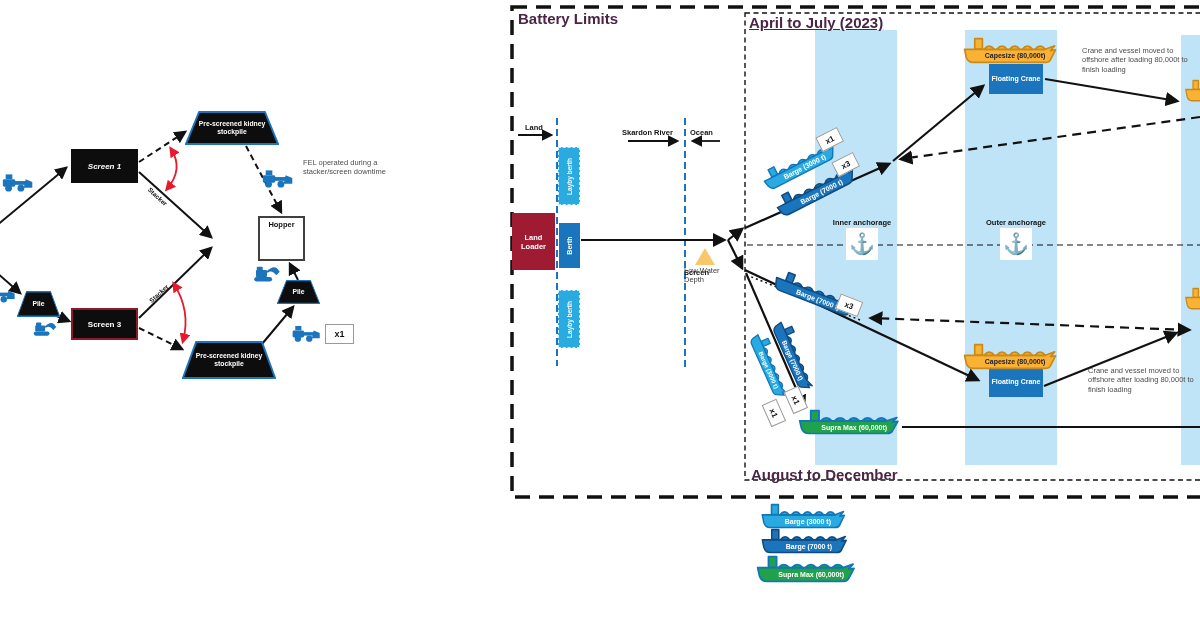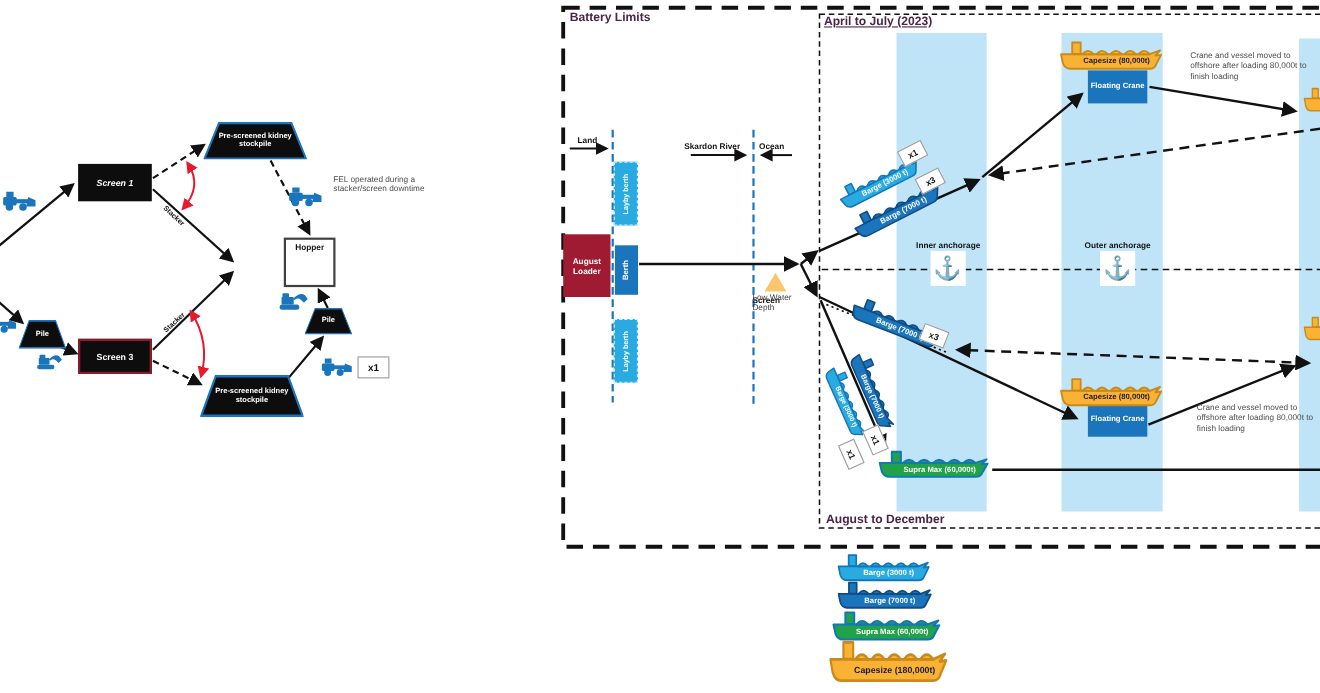--- a/index.html
+++ b/index.html
@@ -2,21 +2,21 @@
 <html><head>
 <meta charset="utf-8">
 <style>
   html,body{margin:0;padding:0;background:#fff;}
   #stage{position:relative;width:1200px;height:630px;overflow:hidden;background:#fff;
          font-family:"Liberation Sans",sans-serif;}
   .band{position:absolute;background:#BFE4F7;z-index:0;}
   #lines{position:absolute;left:0;top:0;z-index:1;pointer-events:none;}
   .el{position:absolute;z-index:2;box-sizing:border-box;}
   .lbl{position:absolute;z-index:4;box-sizing:border-box;}
-  .title{font-size:11px;font-weight:bold;color:#4A2545;white-space:nowrap;}
+  .title{font-size:15px;font-weight:bold;color:#4A2545;white-space:nowrap;}
   .blackbox{background:#0d0d0d;color:#fff;font-size:8px;font-weight:bold;
             display:flex;align-items:center;justify-content:center;text-align:center;}
   .screen2b{border:2px solid #8A1B2B;}
   .trap{position:absolute;z-index:2;}
   .trap svg{display:block;width:100%;height:100%;}
   .trap .tx{position:absolute;left:4%;right:4%;top:0;bottom:0;display:flex;align-items:center;
             justify-content:center;text-align:center;color:#fff;font-weight:bold;font-size:6.8px;line-height:1.15;}
   .hopper{border:2px solid #404040;background:transparent;z-index:3;}
   .hopper .tx{position:absolute;left:0;right:0;top:2px;text-align:center;font-size:7.5px;font-weight:bold;color:#111;}
   .conveyor{background:#0d0d0d;color:#fff;display:flex;align-items:center;justify-content:center;
@@ -202,21 +202,21 @@
 
   <div class="xbox" style="left:325px;top:324px;width:27px;height:18px;font-size:9px;">x1</div>
 
   <div class="lbl title" style="left:518px;top:10px;">Battery Limits</div>
 
   <div class="lbl slabel-bold" style="left:525px;top:123px;">Land</div>
   <div class="lbl slabel-bold" style="left:622px;top:128px;">Skardon River</div>
   <div class="lbl slabel-bold" style="left:690px;top:128px;">Ocean</div>
 
   <div class="el bloader" style="left:512px;top:213px;width:43px;height:57px;">
-    <span>August Loader</span>
+    <span>Land Loader</span>
   </div>
   <div class="el vbox berth" style="left:559px;top:223px;width:21px;height:45px;">
     <span class="vt" style="font-size:7px;">Berth</span>
   </div>
   <div class="el vbox layby" style="left:558px;top:147px;width:22px;height:58px;">
     <span class="vt" style="font-size:6.5px;">Layby berth</span>
   </div>
   <div class="el vbox layby" style="left:558px;top:290px;width:22px;height:58px;">
     <span class="vt" style="font-size:6.5px;">Layby berth</span>
   </div>
@@ -323,20 +323,14 @@
         <use href="#shiph"></use>
       </svg>
     <span class="slabel">Barge (7000 t)</span>
   </div>
   <div class="ship gr" style="left:755px;top:556px;width:108px;height:27px;">
     <svg viewBox="0 0 120 30" preserveAspectRatio="none">
         <use href="#shiph"></use>
       </svg>
     <span class="slabel">Supra Max (60,000t)</span>
   </div>
-  <div class="ship or" style="left:752px;top:583px;width:118px;height:38px;">
-    <svg viewBox="0 0 120 30" preserveAspectRatio="none">
-        <use href="#shiph"></use>
-      </svg>
-    <span class="slabel" style="font-size:8px;">Capesize (180,000t)</span>
-  </div>
 
 </div>
 
 </body></html>

